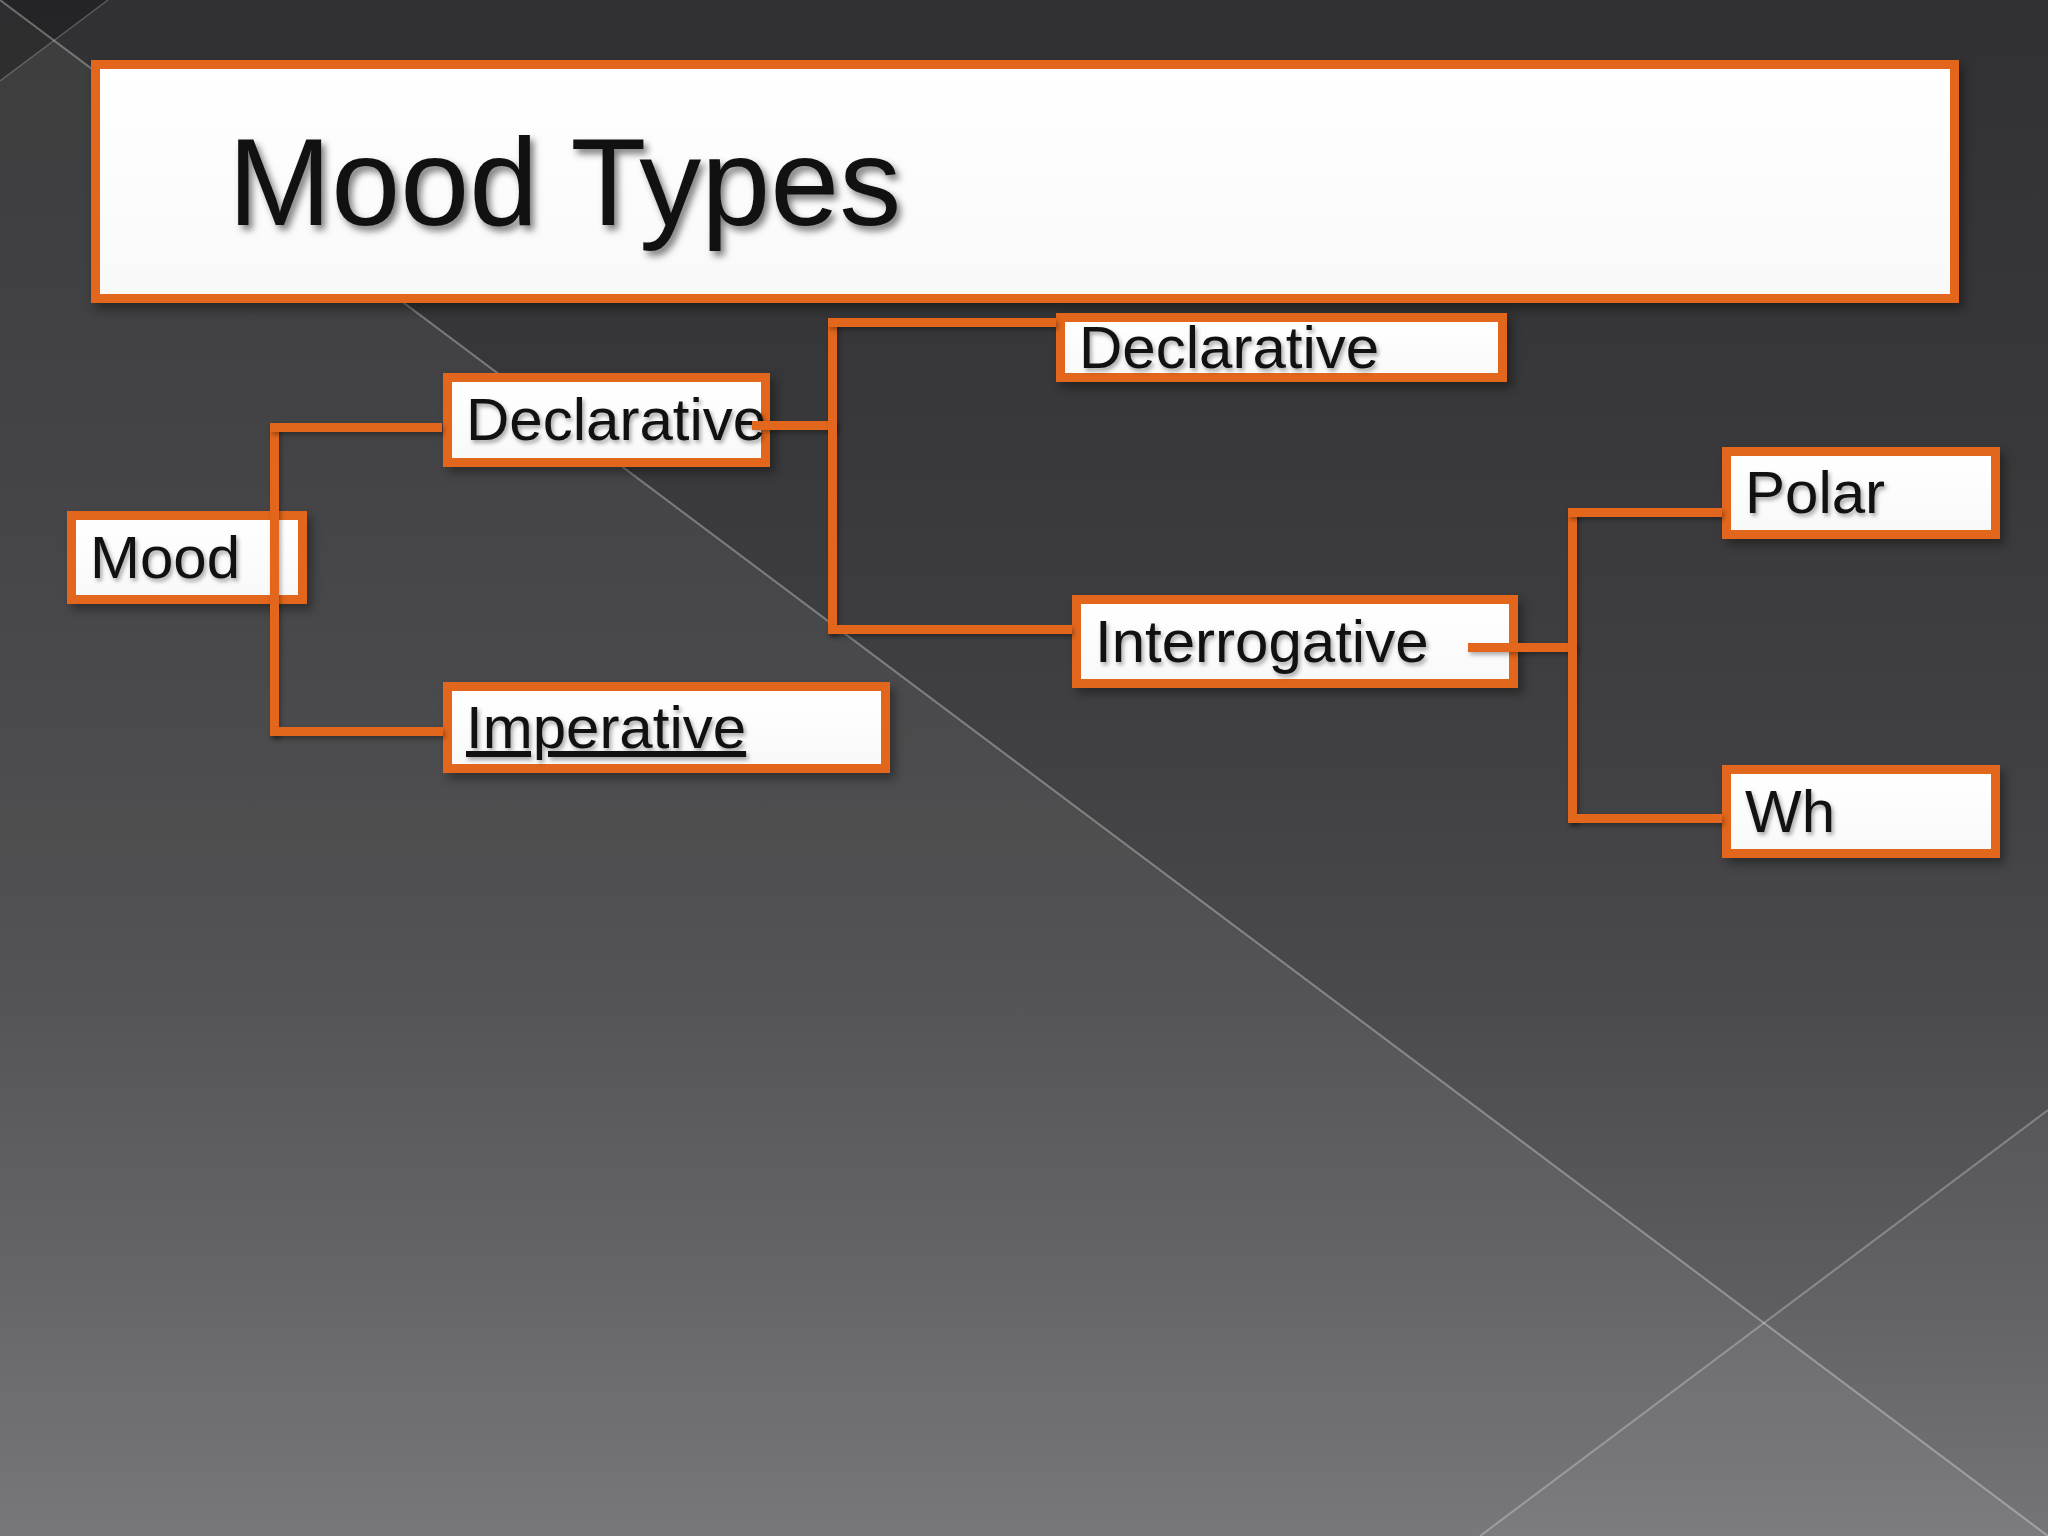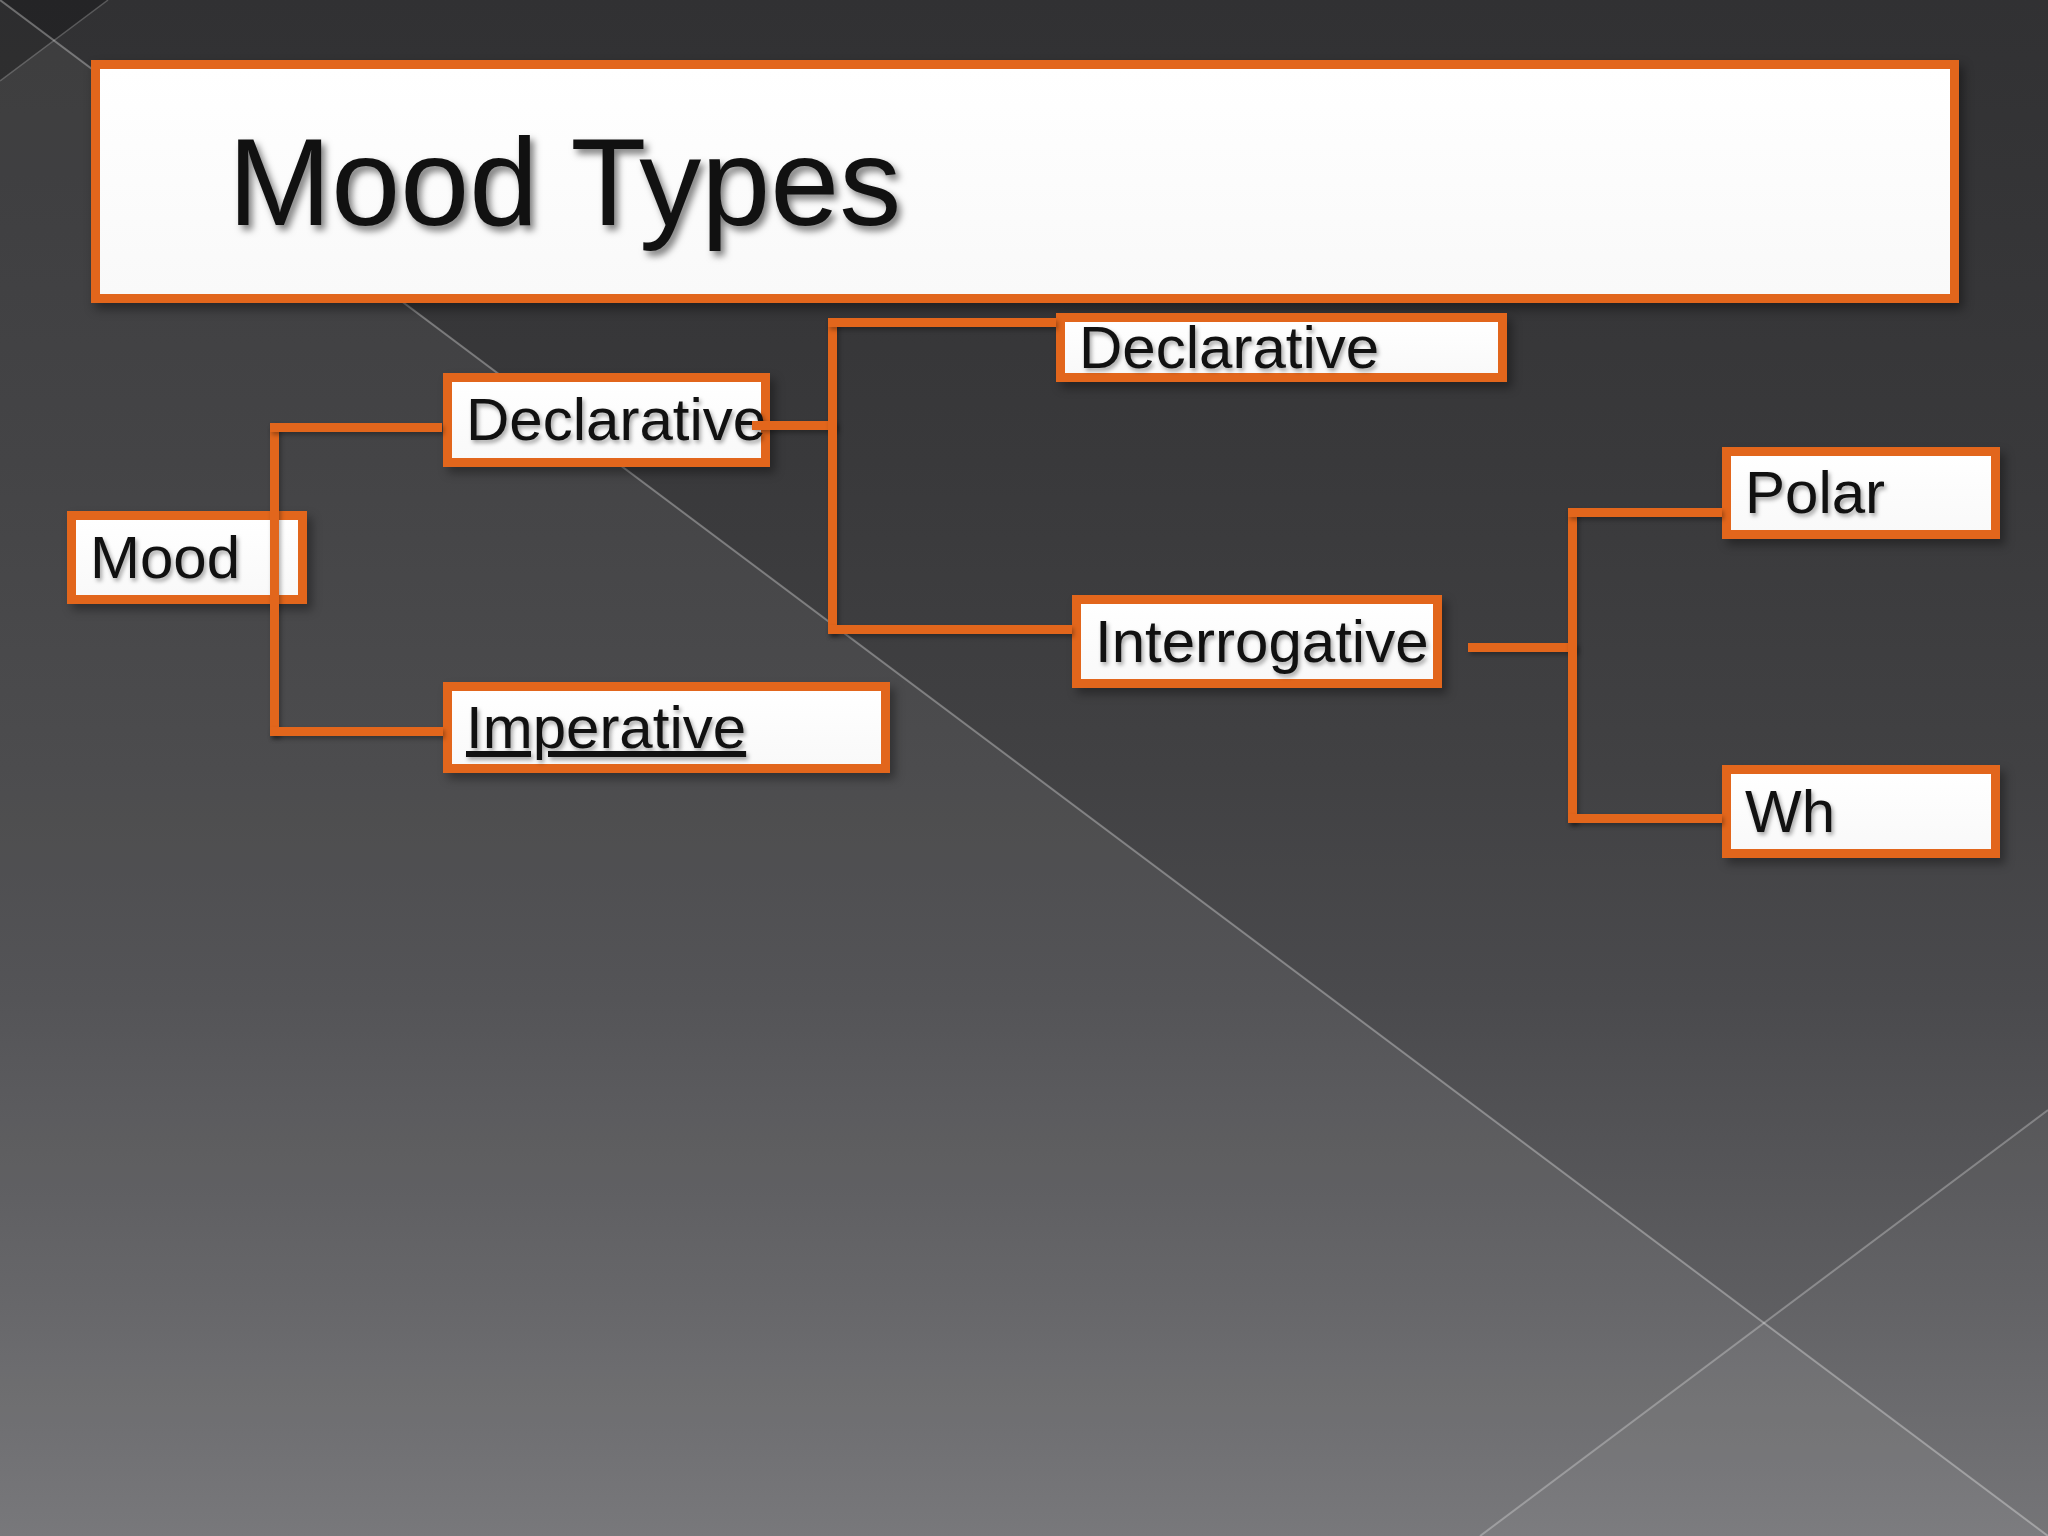--- a/index.html
+++ b/index.html
@@ -41,21 +41,21 @@
   }
   #box-title .label{
     font-size:124px;
     padding-left:128px;
     text-shadow:4px 5px 7px rgba(0,0,0,0.5);
   }
   #box-mood         {left:67px;  top:511px; width:240px; height:93px;}
   #box-indicative   {left:443px; top:373px; width:327px; height:94px;}
   #box-imperative   {left:443px; top:682px; width:447px; height:91px;text-decoration:underline;}
   #box-declarative  {left:1056px;top:288px; width:451px; height:69px;margin-top:25px;}
-  #box-interrogative{left:1072px;top:595px; width:370px; height:93px;}
+  #box-interrogative{left:1072px;top:595px; width:446px; height:93px;}
   #box-polar        {left:1722px;top:447px; width:278px; height:92px;}
   #box-wh           {left:1722px;top:765px; width:278px; height:93px;}
   
   .conn{
     position:absolute;
     background:#e2661c;
     z-index:2;
     filter:drop-shadow(2px 3px 2px rgba(0,0,0,0.3));
   }
   #conn-left-vert   {left:270px; top:423px; width:9px;   height:313px;}

